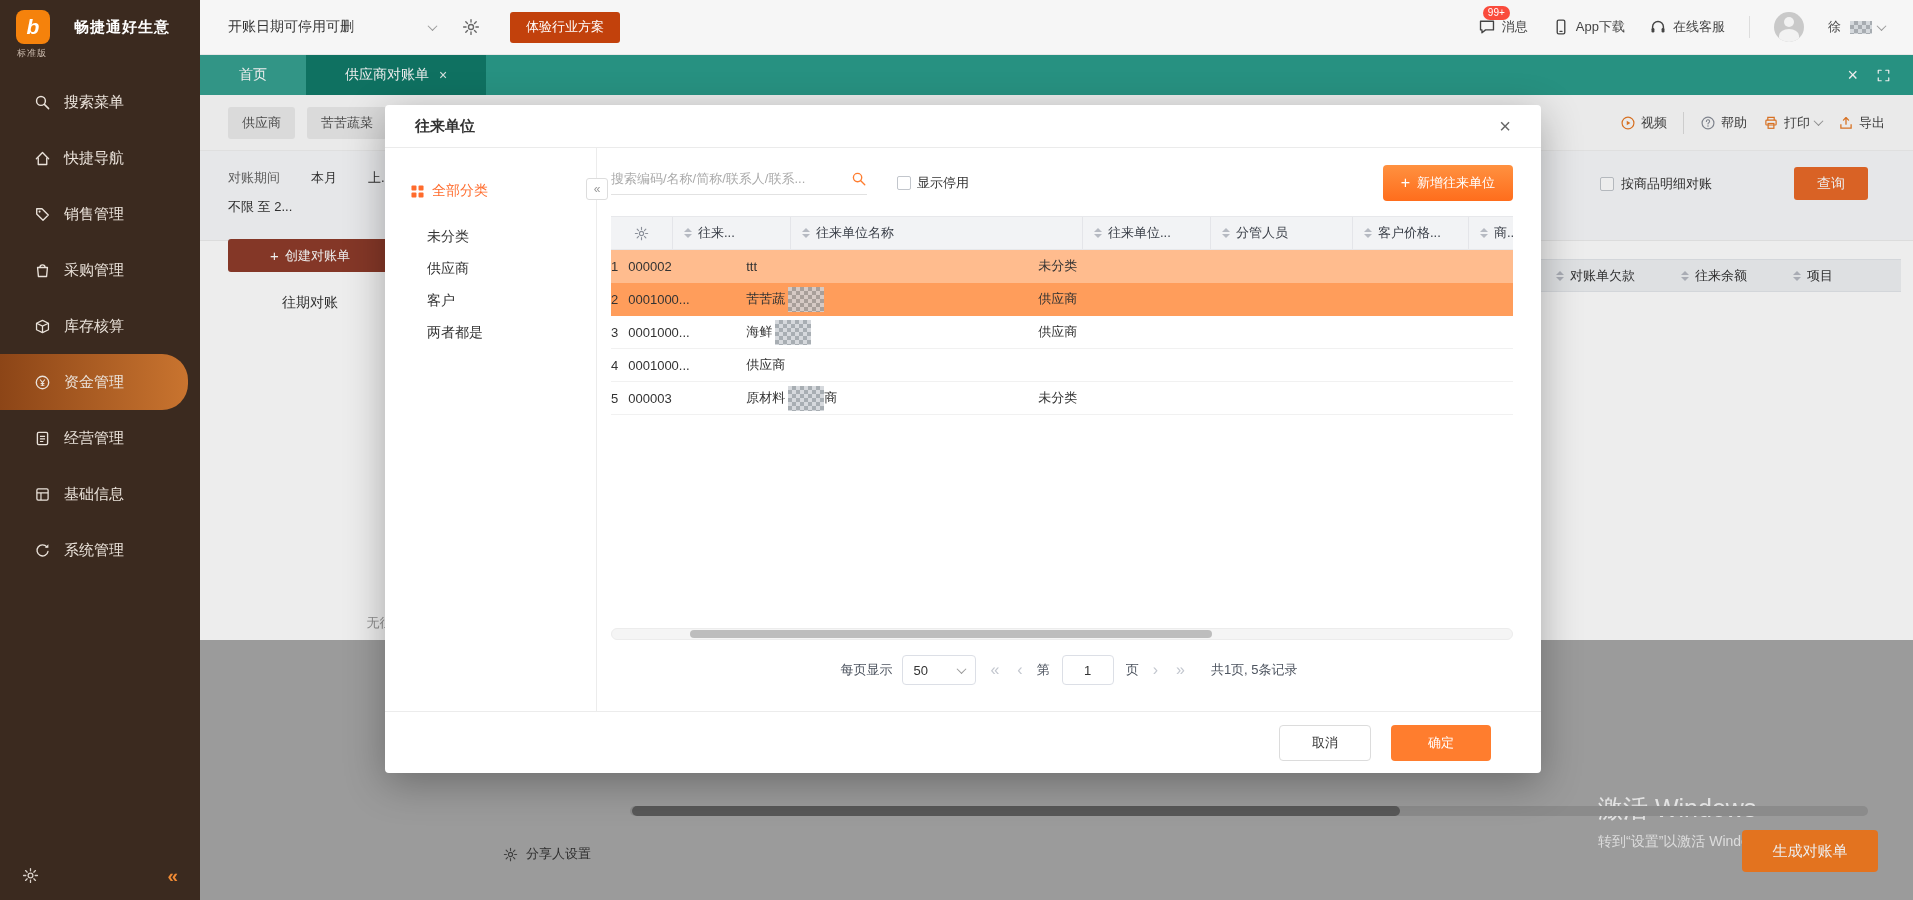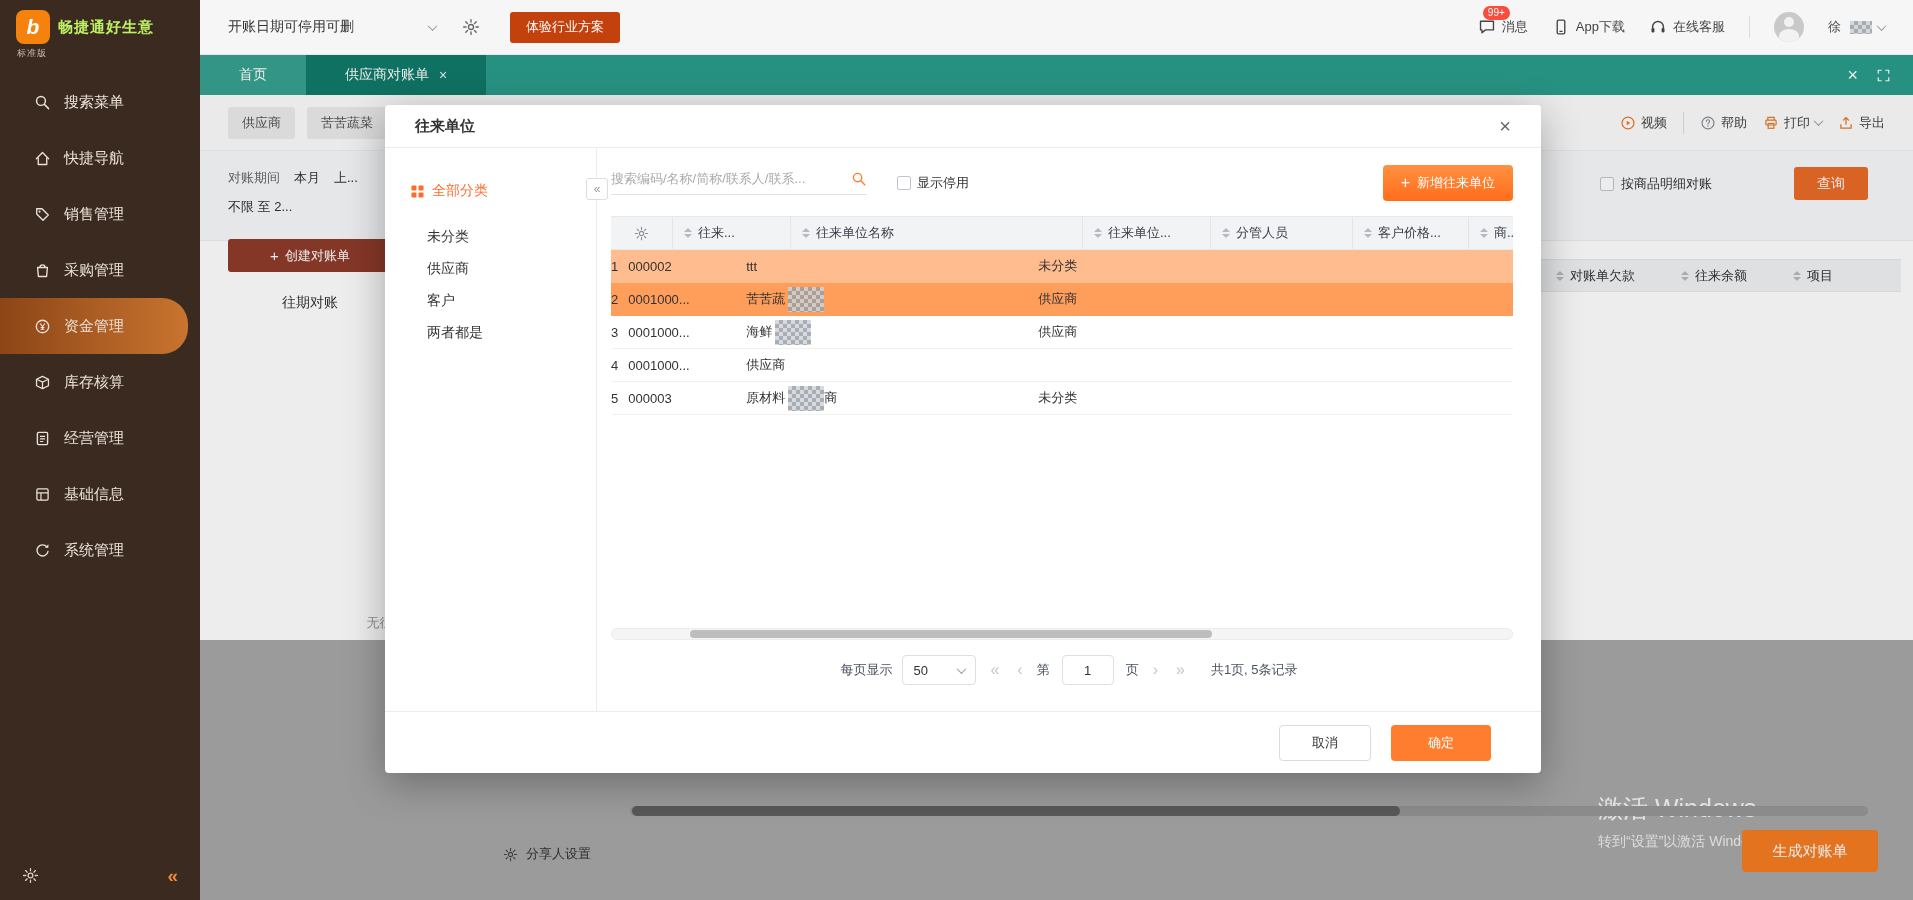--- a/index.html
+++ b/index.html
@@ -3,21 +3,21 @@
 <meta charset="utf-8">
 <style>
 *{margin:0;padding:0;box-sizing:border-box;}
 body{font-family:"Liberation Sans","DejaVu Sans",sans-serif;background:#d8d8d8;}
 .screen{position:relative;width:1913px;height:900px;overflow:hidden;background:#fff;font-size:14px;color:#333;}
 
 
 .sidebar{position:absolute;left:0;top:0;bottom:0;width:200px;background:#3b2a1f;z-index:30;}
 .logo-row{display:flex;align-items:flex-start;padding:10px 0 0 16px;height:60px;}
 .logo-box{width:34px;height:34px;border-radius:8px;background:#f5820c;color:#fff;font-weight:bold;font-size:21px;font-style:italic;display:flex;align-items:center;justify-content:center;}
-.logo-title{margin:8px 0 0 8px;color:#bef264;font-size:15px;font-weight:bold;letter-spacing:1px;white-space:nowrap;}
+.logo-title{margin:8px 0 0 24px;color:#ffffff;font-size:15px;font-weight:bold;letter-spacing:1px;white-space:nowrap;}
 .logo-badge{position:absolute;left:17px;top:47px;font-size:9px;color:#cbbbae;letter-spacing:1px;}
 .menu{margin-top:14px;}
 .s-item{display:flex;align-items:center;gap:13px;height:56px;padding-left:34px;color:#eae2da;font-size:15px;cursor:pointer;}
 .s-item.active{background:linear-gradient(90deg,#8c4517,#c9742f);border-radius:0 26px 26px 0;margin-right:12px;}
 .side-foot{position:absolute;bottom:0;left:0;right:0;height:50px;display:flex;align-items:center;justify-content:space-between;padding:0 22px;}
 .side-foot .gearwrap{color:#d9d0c9;display:flex;cursor:pointer;}
 .collapse-side{color:#f08a34;font-size:19px;font-weight:bold;line-height:1;cursor:pointer;}
 
 
 .topbar{position:absolute;left:200px;top:0;right:0;height:55px;background:#f6f6f6;border-bottom:1px solid #e7e7e7;display:flex;align-items:center;padding:0 28px;z-index:10;}
@@ -44,21 +44,21 @@
 
 
 .content{position:absolute;left:200px;top:95px;right:0;bottom:0;background:#fff;overflow:hidden;}
 .crumb-row{position:absolute;top:0;left:0;right:0;height:56px;background:#fcfcfc;border-bottom:1px solid #f0f0f0;display:flex;align-items:center;padding:0 28px;}
 .tag{background:#ebebeb;color:#555;font-size:13px;padding:7px 14px;border-radius:3px;margin-right:12px;cursor:pointer;}
 .crumb-actions{margin-left:auto;display:flex;align-items:center;gap:16px;font-size:13px;color:#444;}
 .ca{display:flex;align-items:center;gap:5px;cursor:pointer;}
 .oc{color:#e87a26;display:flex;}
 .oc.gray{color:#8a8f99;}
 .filter-row{position:absolute;top:56px;left:0;right:0;height:90px;background:#f8f9fb;border-bottom:1px solid #ededed;font-size:13px;}
-.f-line1{position:absolute;left:28px;top:18px;display:flex;gap:14px;color:#333;}
+.f-line1{position:absolute;left:28px;top:18px;display:flex;gap:31px;color:#333;}
 .f-line1 .lbl{color:#666;}
 .f-line2{position:absolute;left:28px;top:47px;color:#333;}
 .f-right{position:absolute;right:201px;top:24px;display:flex;align-items:center;gap:7px;}
 .cb{width:14px;height:14px;border:1px solid #c2c6cc;border-radius:2px;background:#fff;display:inline-block;flex:0 0 auto;cursor:pointer;}
 .query-btn{position:absolute;right:45px;top:16px;width:74px;height:33px;background:#ea6a28;color:#fff;border:none;border-radius:3px;font-size:14px;cursor:pointer;font-family:inherit;}
 .create-btn{position:absolute;left:28px;top:144px;width:164px;height:33px;background:#8e3c2b;color:#fff;border:none;border-radius:3px;font-size:13px;cursor:pointer;display:flex;align-items:center;justify-content:center;gap:6px;font-family:inherit;}
 .section-lbl{position:absolute;left:82px;top:199px;font-size:14px;color:#333;}
 .bg-thead{position:absolute;left:220px;right:12px;top:164px;height:33px;background:#eff1f4;border-top:1px solid #e4e7eb;border-bottom:1px solid #e4e7eb;}
 .bg-th{position:absolute;top:0;height:100%;display:flex;align-items:center;gap:6px;font-size:13px;color:#333;cursor:pointer;}
 .sort{display:inline-flex;flex-direction:column;align-items:center;gap:2px;width:9px;flex:0 0 auto;}
@@ -243,31 +243,31 @@
             <use href="#i-tag"></use>
           </svg>
         <span>销售管理</span>
       </div>
       <div class="s-item">
         <svg width="17" height="17">
             <use href="#i-bag"></use>
           </svg>
         <span>采购管理</span>
       </div>
+      <div class="s-item">
+        <svg width="17" height="17">
+            <use href="#i-box"></use>
+          </svg>
+        <span>库存核算</span>
+      </div>
       <div class="s-item active">
         <svg width="17" height="17">
             <use href="#i-coin"></use>
           </svg>
         <span>资金管理</span>
-      </div>
-      <div class="s-item">
-        <svg width="17" height="17">
-            <use href="#i-box"></use>
-          </svg>
-        <span>库存核算</span>
       </div>
       <div class="s-item">
         <svg width="17" height="17">
             <use href="#i-doc"></use>
           </svg>
         <span>经营管理</span>
       </div>
       <div class="s-item">
         <svg width="17" height="17">
             <use href="#i-list"></use>

